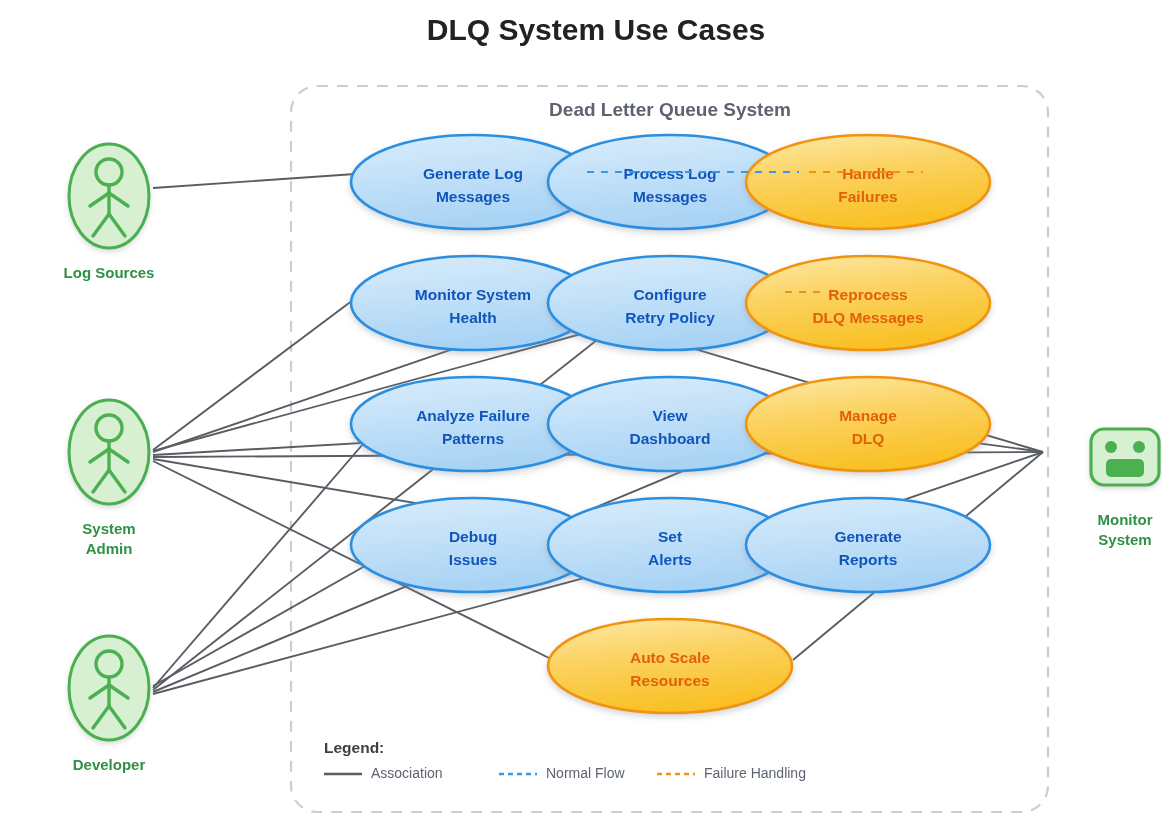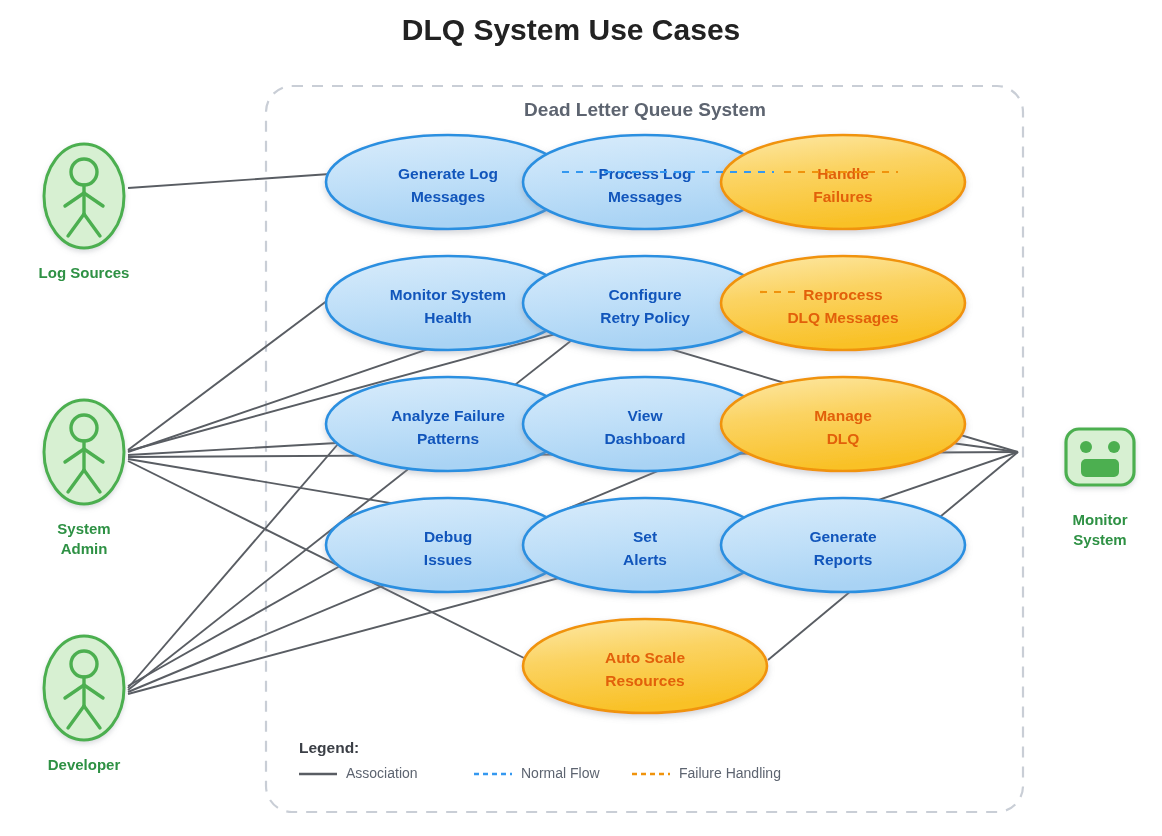--- a/index.html
+++ b/index.html
@@ -12,20 +12,21 @@
     font-family: "Liberation Sans", sans-serif;
     width: 1162px;
     height: 836px;
     overflow: hidden;
     position: relative;
   }
   #stage {
     position: relative;
     width: 1122px;
     height: 836px;
+    margin-left: 25px;
   }
   #diagram-svg {
     position: absolute;
     left: 0;
     top: 0;
     width: 1162px;
     height: 836px;
   }
   .page-title {
     font-size: 30px;

